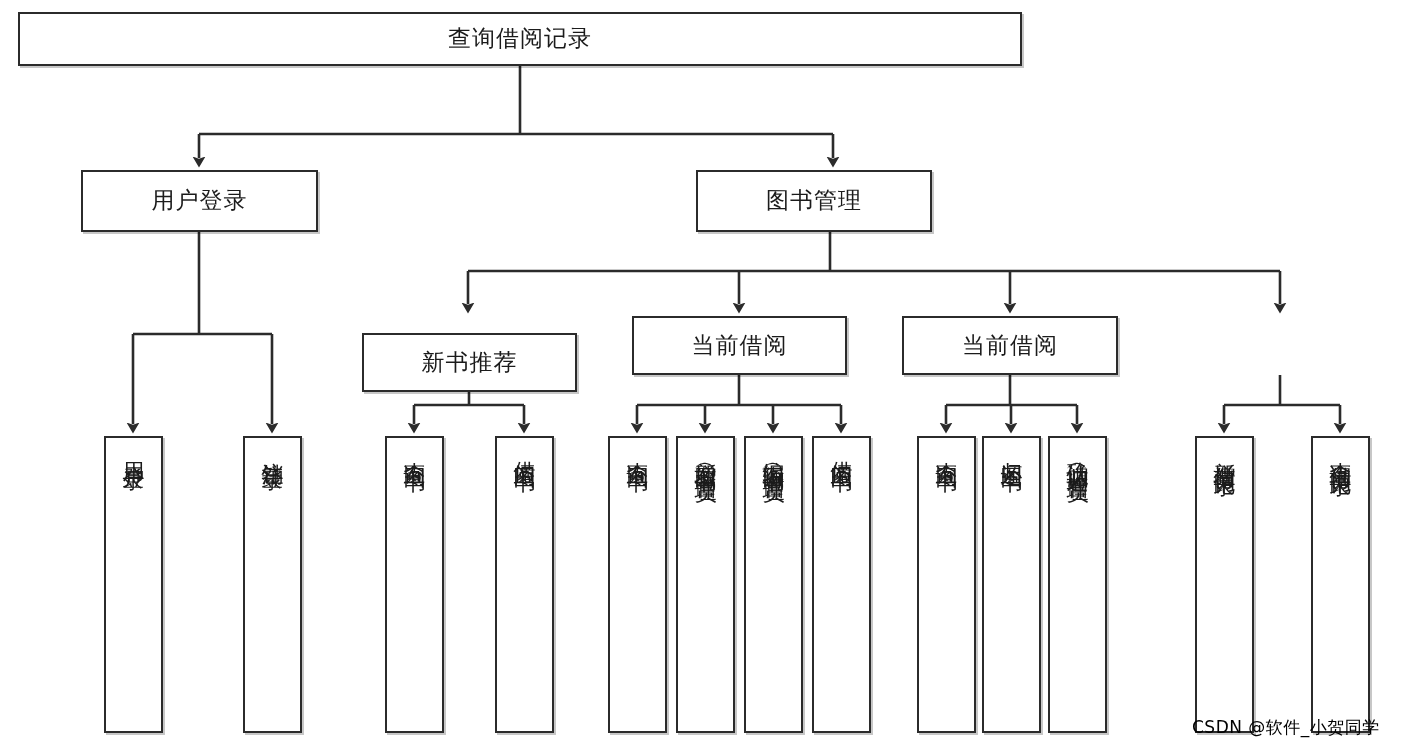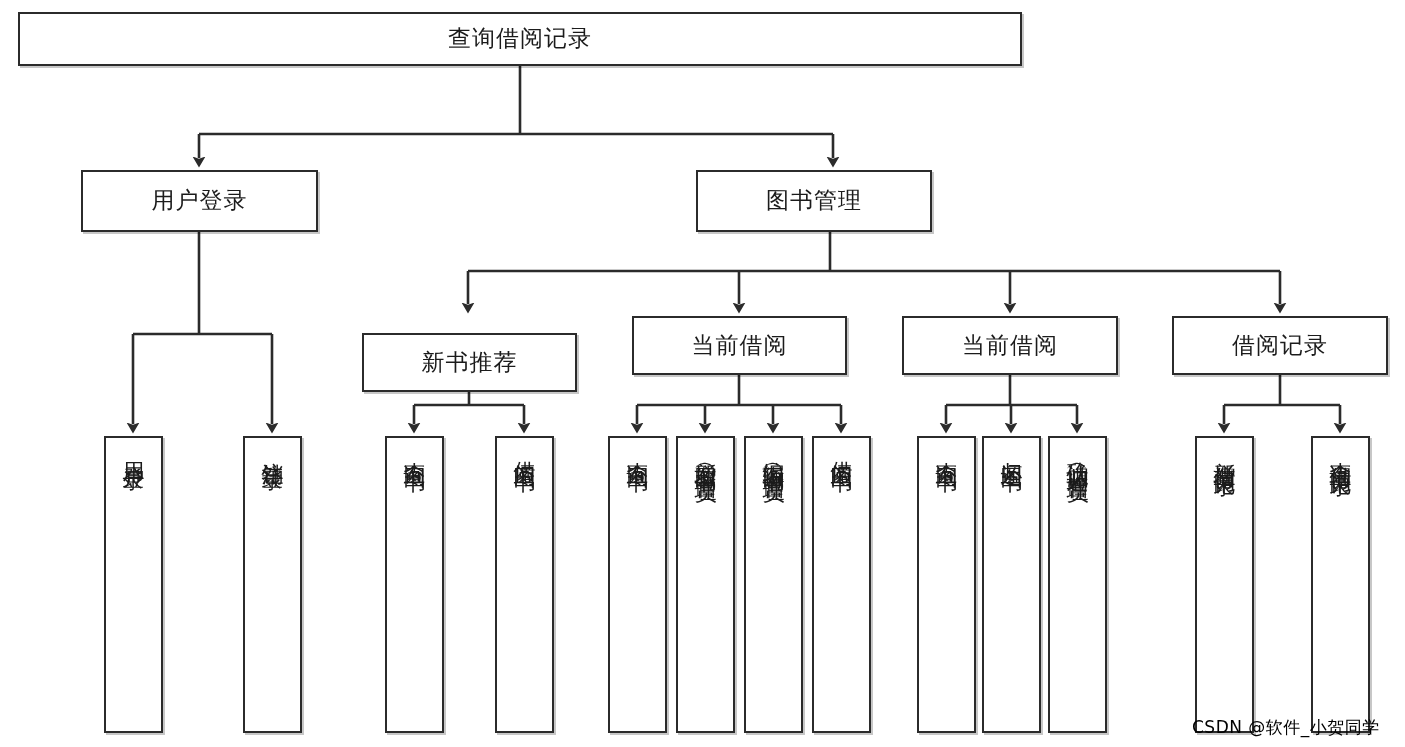--- a/index.html
+++ b/index.html
@@ -148,23 +148,20 @@
   </div>
 
   <div class="node horiz shadowed" style="left:632px; top:316px; width:215px; height:59px;">
     <span class="node-label">当前借阅</span>
   </div>
 
   <div class="node horiz shadowed" style="left:902px; top:316px; width:216px; height:59px;">
     <span class="node-label">当前借阅</span>
   </div>
 
-  <div class="node horiz shadowed" style="left:1172px; top:316px; width:216px; height:59px;">
-    <span class="node-label">借阅记录</span>
-  </div>
 
   <div class="node vert shadowed" style="left:104px; top:436px; width:59px; height:297px;">
     <span class="node-label">用户登录</span>
   </div>
 
   <div class="node vert shadowed" style="left:243px; top:436px; width:59px; height:297px;">
     <span class="node-label">注销登录</span>
   </div>
 
   <div class="node vert shadowed" style="left:385px; top:436px; width:59px; height:297px;">

